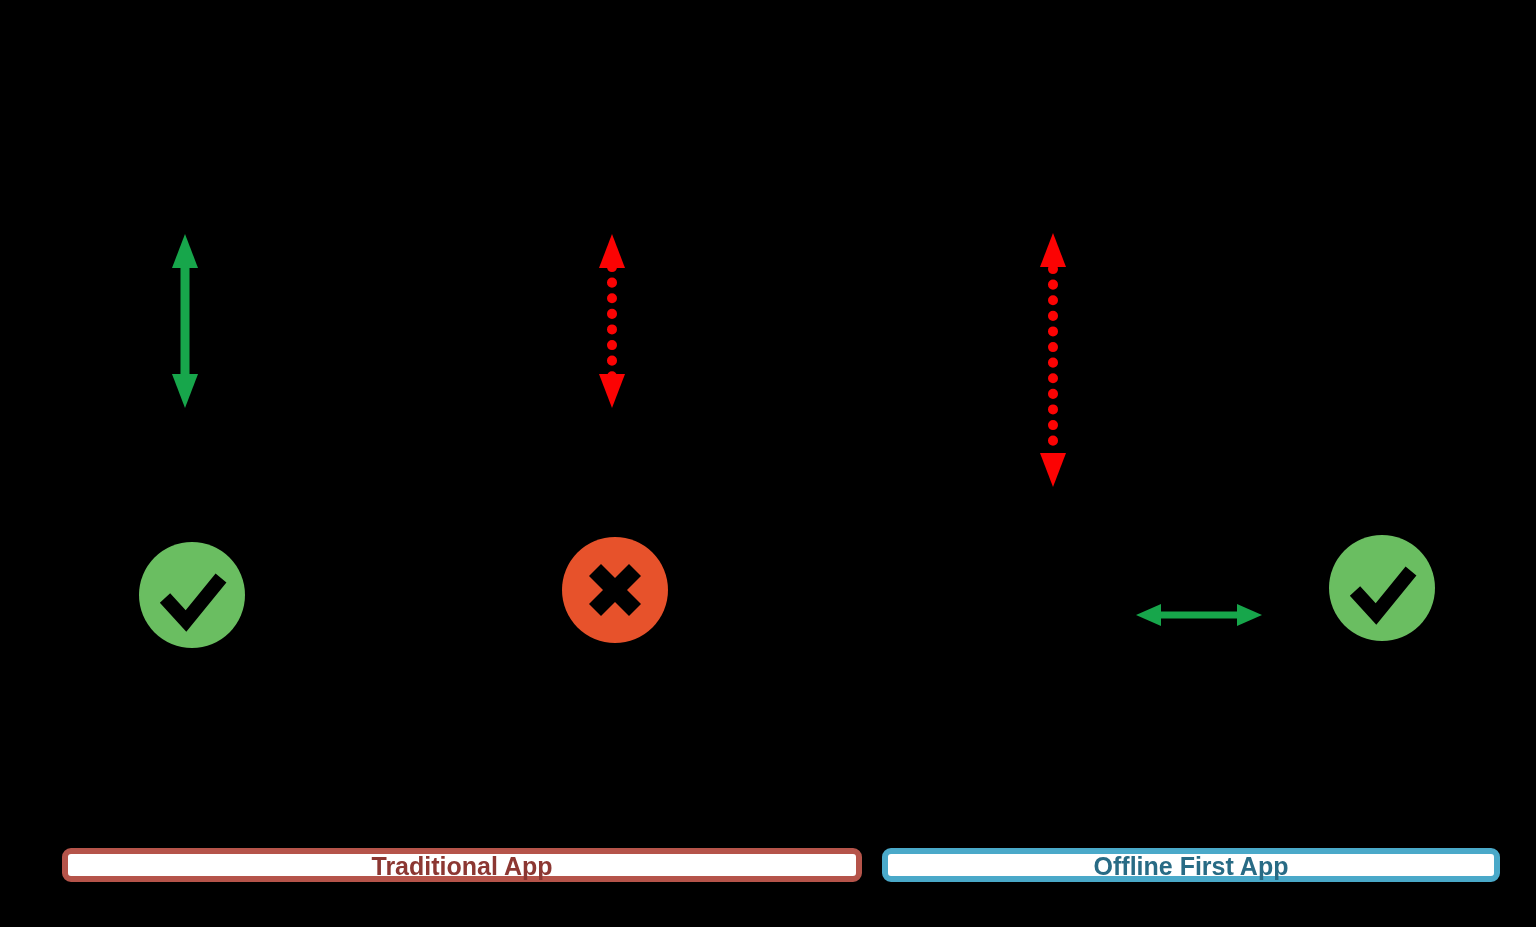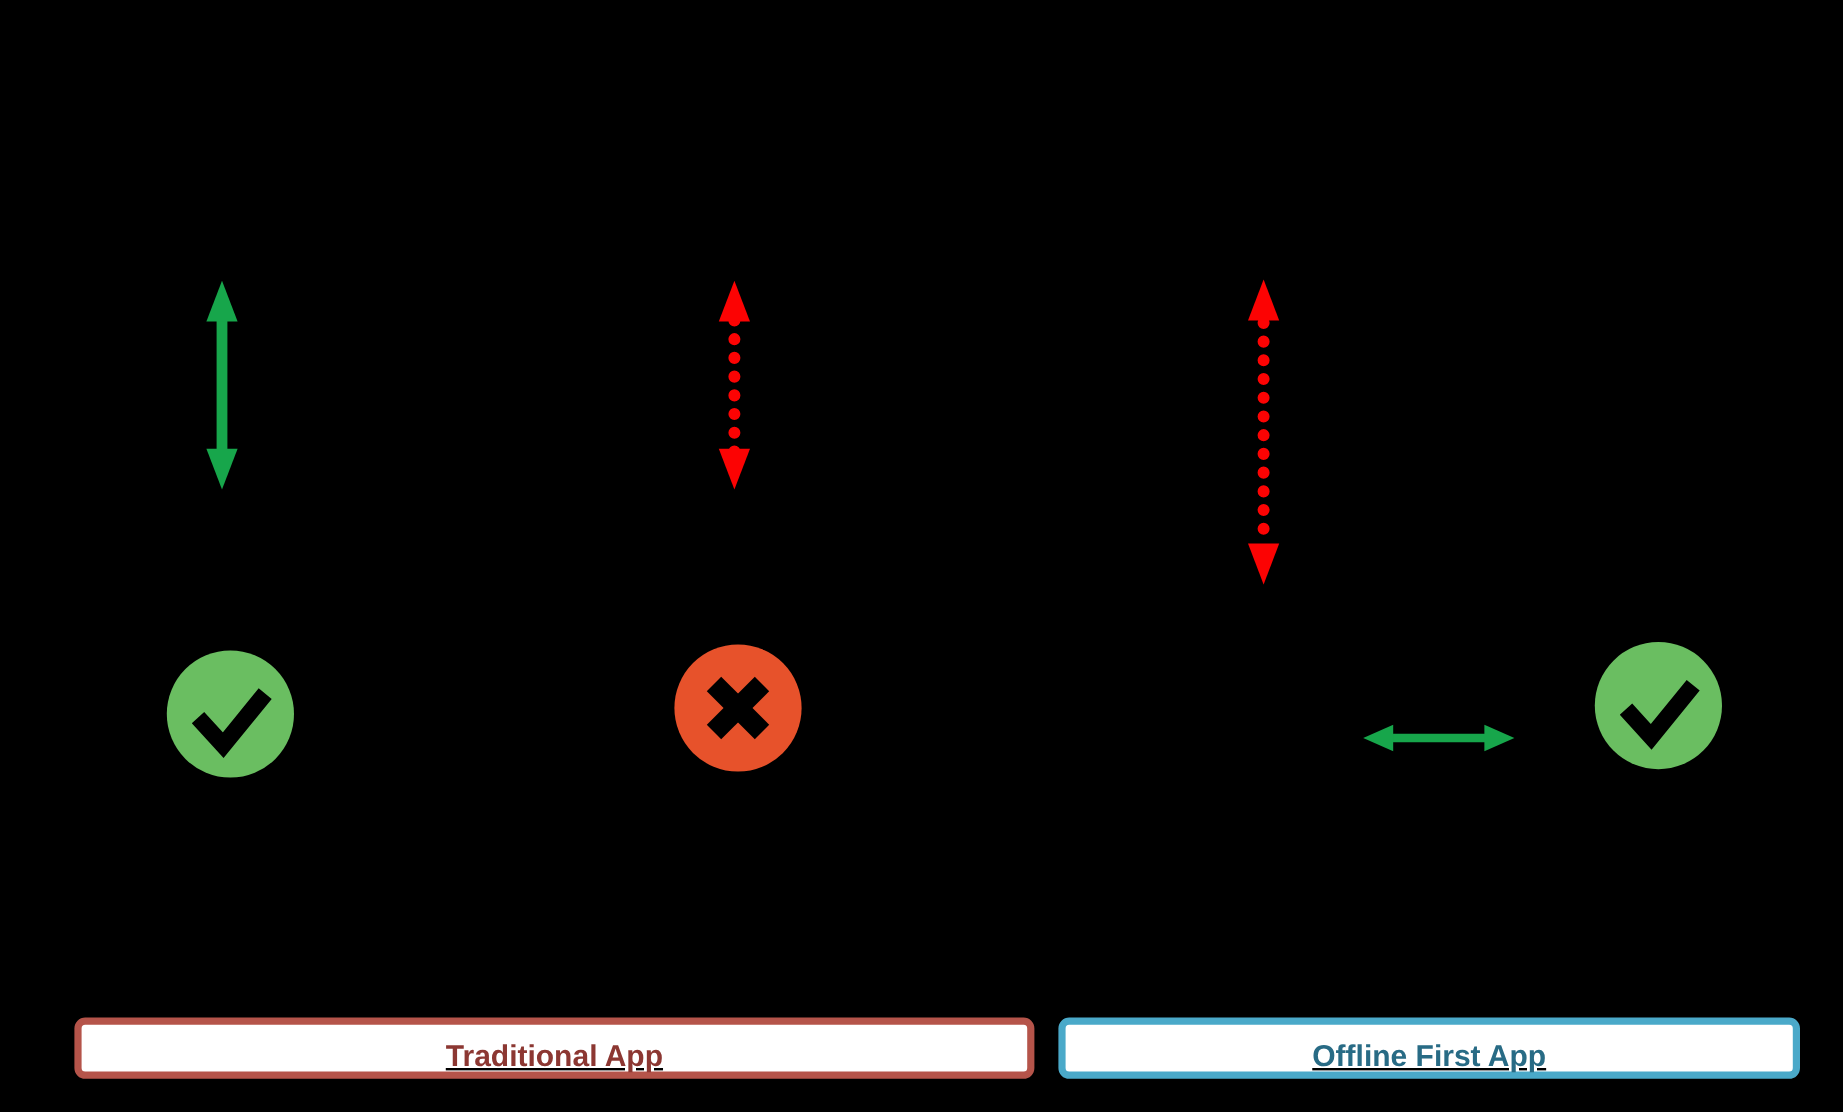--- a/index.html
+++ b/index.html
@@ -12,28 +12,27 @@
     width: 1536px;
     height: 927px;
     background: #000000;
     overflow: hidden;
     font-family: "Liberation Sans", sans-serif;
   }
   .abs { position: absolute; }
   .label-box {
     position: absolute;
     box-sizing: border-box;
-    height: 51px;
+    height: 34px;
     border: 6px solid #888;
     border-radius: 9px;
     background: #ffffff;
     display: flex;
-    align-items: flex-end;
+    align-items: flex-start;
     justify-content: center;
-    text-decoration: underline;
   }
   .label-text {
     font-size: 25px;
     font-weight: bold;
     line-height: 1;
     white-space: nowrap;
   }
 </style>
 </head>
 <body>

